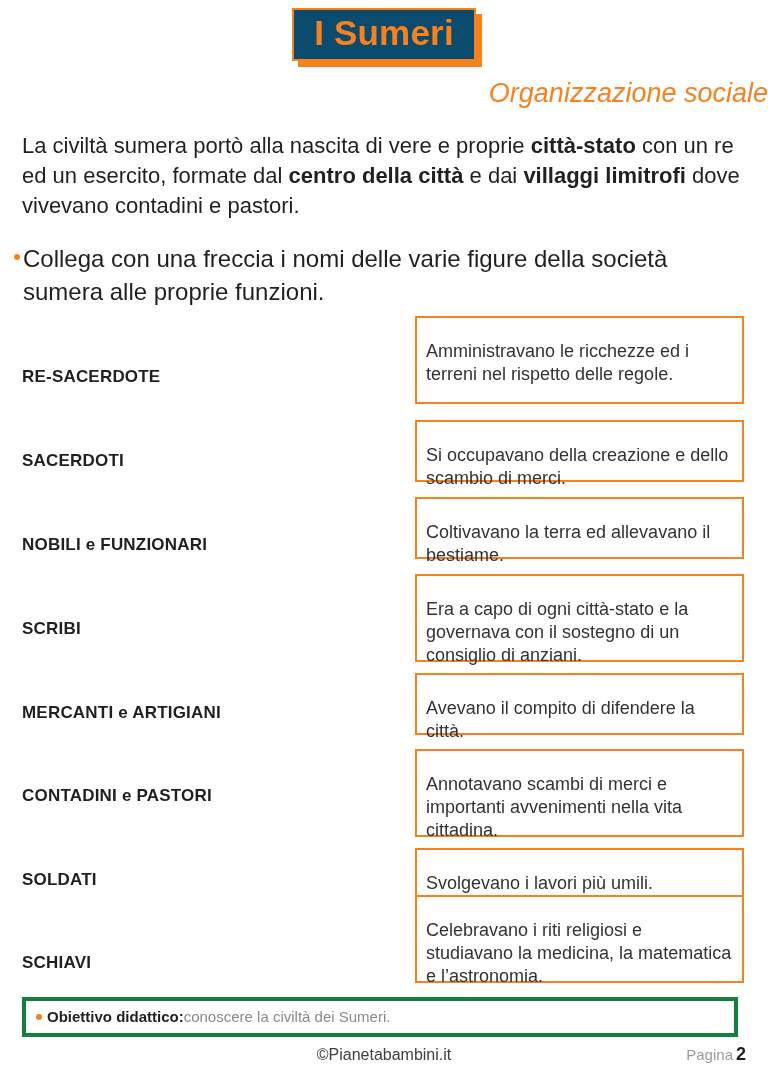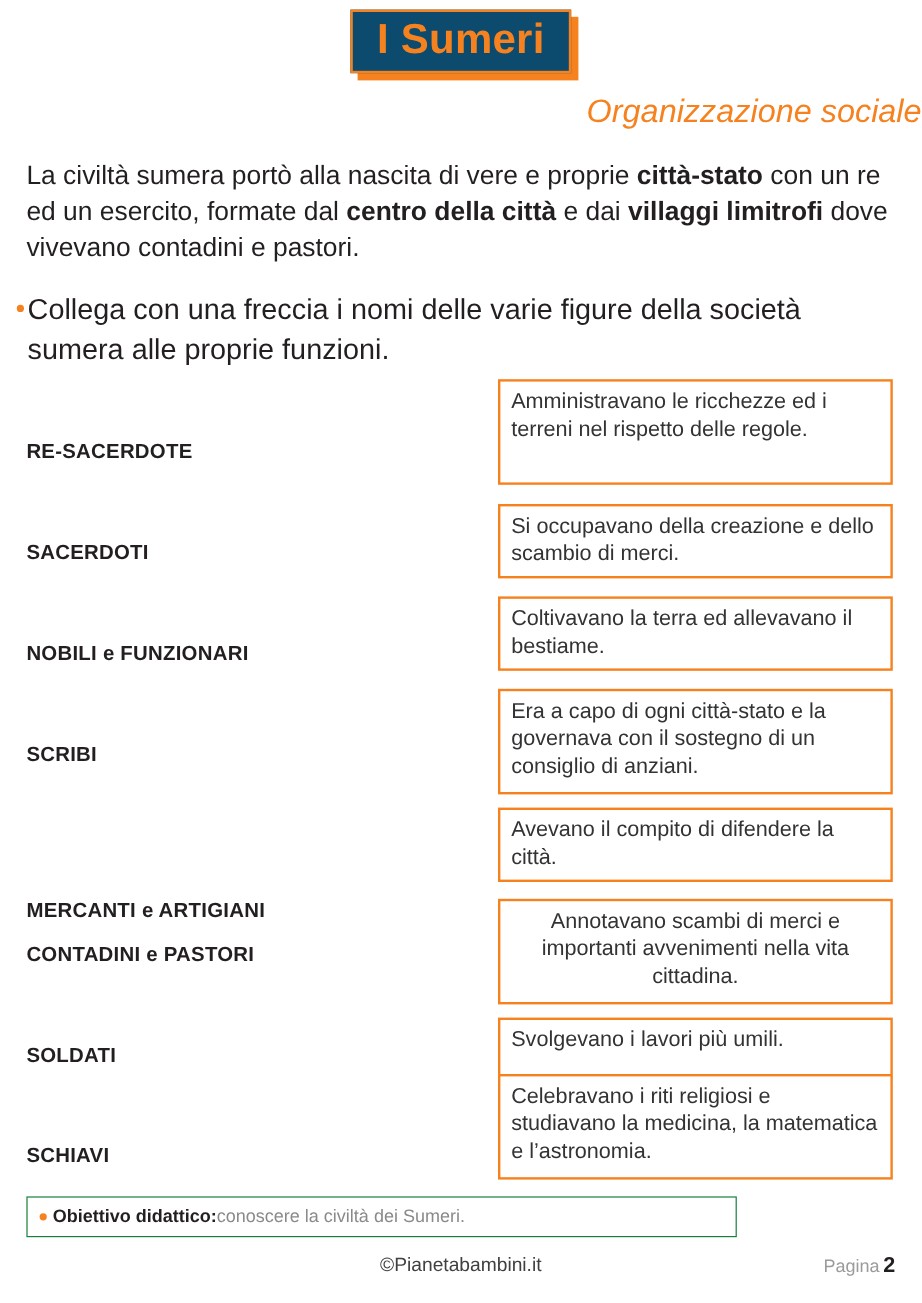--- a/index.html
+++ b/index.html
@@ -116,34 +116,34 @@
     letter-spacing: 0.2px;
     white-space: nowrap;
   }
   .def-box {
     position: absolute;
     left: 415px;
     width: 329px;
     box-sizing: border-box;
     border: 2px solid #F5821F;
     background: #ffffff;
-    padding: 5px 9px 6px 9px;
+    padding: 22px 9px 6px 9px;
     font-size: 18px;
     line-height: 1.27;
     color: #333333;
   }
 
   
   #objective-box {
     position: absolute;
     left: 22px;
     top: 997px;
-    width: 592px;
+    width: 716px;
     box-sizing: border-box;
-    border: 1px solid #15803d;
+    border: 4px solid #15803d;
     background: #ffffff;
     padding: 7px 10px 8px 10px;
     display: flex;
     align-items: center;
   }
   .obj-dot {
     width: 6px;
     height: 6px;
     border-radius: 50%;
     background: #F5821F;
@@ -202,32 +202,32 @@
   <span class="bullet-dot"></span>
   <span id="instruction-text">Collega con una freccia i nomi delle varie figure della società sumera alle proprie funzioni.</span>
 </div>
 
 <div id="match-area">
   <div id="terms-column">
       <div class="term-label" style="top: 55px;">RE-SACERDOTE</div>
       <div class="term-label" style="top: 139px;">SACERDOTI</div>
       <div class="term-label" style="top: 223px;">NOBILI e FUNZIONARI</div>
       <div class="term-label" style="top: 307px;">SCRIBI</div>
-      <div class="term-label" style="top: 391px; margin-top: 46px;">MERCANTI e ARTIGIANI</div>
+      <div class="term-label" style="top: 391px;">MERCANTI e ARTIGIANI</div>
       <div class="term-label" style="top: 474px;">CONTADINI e PASTORI</div>
       <div class="term-label" style="top: 558px;">SOLDATI</div>
       <div class="term-label" style="top: 641px;">SCHIAVI</div>
     </div>
   <div id="definitions-column">
       <div class="def-box" style="top: 4px; height: 88px;">Amministravano le ricchezze ed i terreni nel rispetto delle regole.</div>
       <div class="def-box" style="top: 108px; height: 62px;">Si occupavano della creazione e dello scambio di merci.</div>
       <div class="def-box" style="top: 185px; height: 62px;">Coltivavano la terra ed allevavano il bestiame.</div>
       <div class="def-box" style="top: 262px; height: 88px;">Era a capo di ogni città-stato e la governava con il sostegno di un consiglio di anziani.</div>
       <div class="def-box" style="top: 361px; height: 62px;">Avevano il compito di difendere la città.</div>
-      <div class="def-box" style="top: 437px; height: 88px; text-align: center;">Annotavano scambi di merci e importanti avvenimenti nella vita cittadina.</div>
+      <div class="def-box" style="top: 437px; height: 88px;">Annotavano scambi di merci e importanti avvenimenti nella vita cittadina.</div>
       <div class="def-box" style="top: 536px; height: 54px;">Svolgevano i lavori più umili.</div>
       <div class="def-box" style="top: 583px; height: 88px;">Celebravano i riti religiosi e studiavano la medicina, la matematica e l’astronomia.</div>
     </div>
 </div>
 
 <div id="objective-box">
   <span class="obj-dot"></span>
   <span id="objective-label">Obiettivo didattico:</span>
   <span id="objective-text">conoscere la civiltà dei Sumeri.</span>
 </div>

